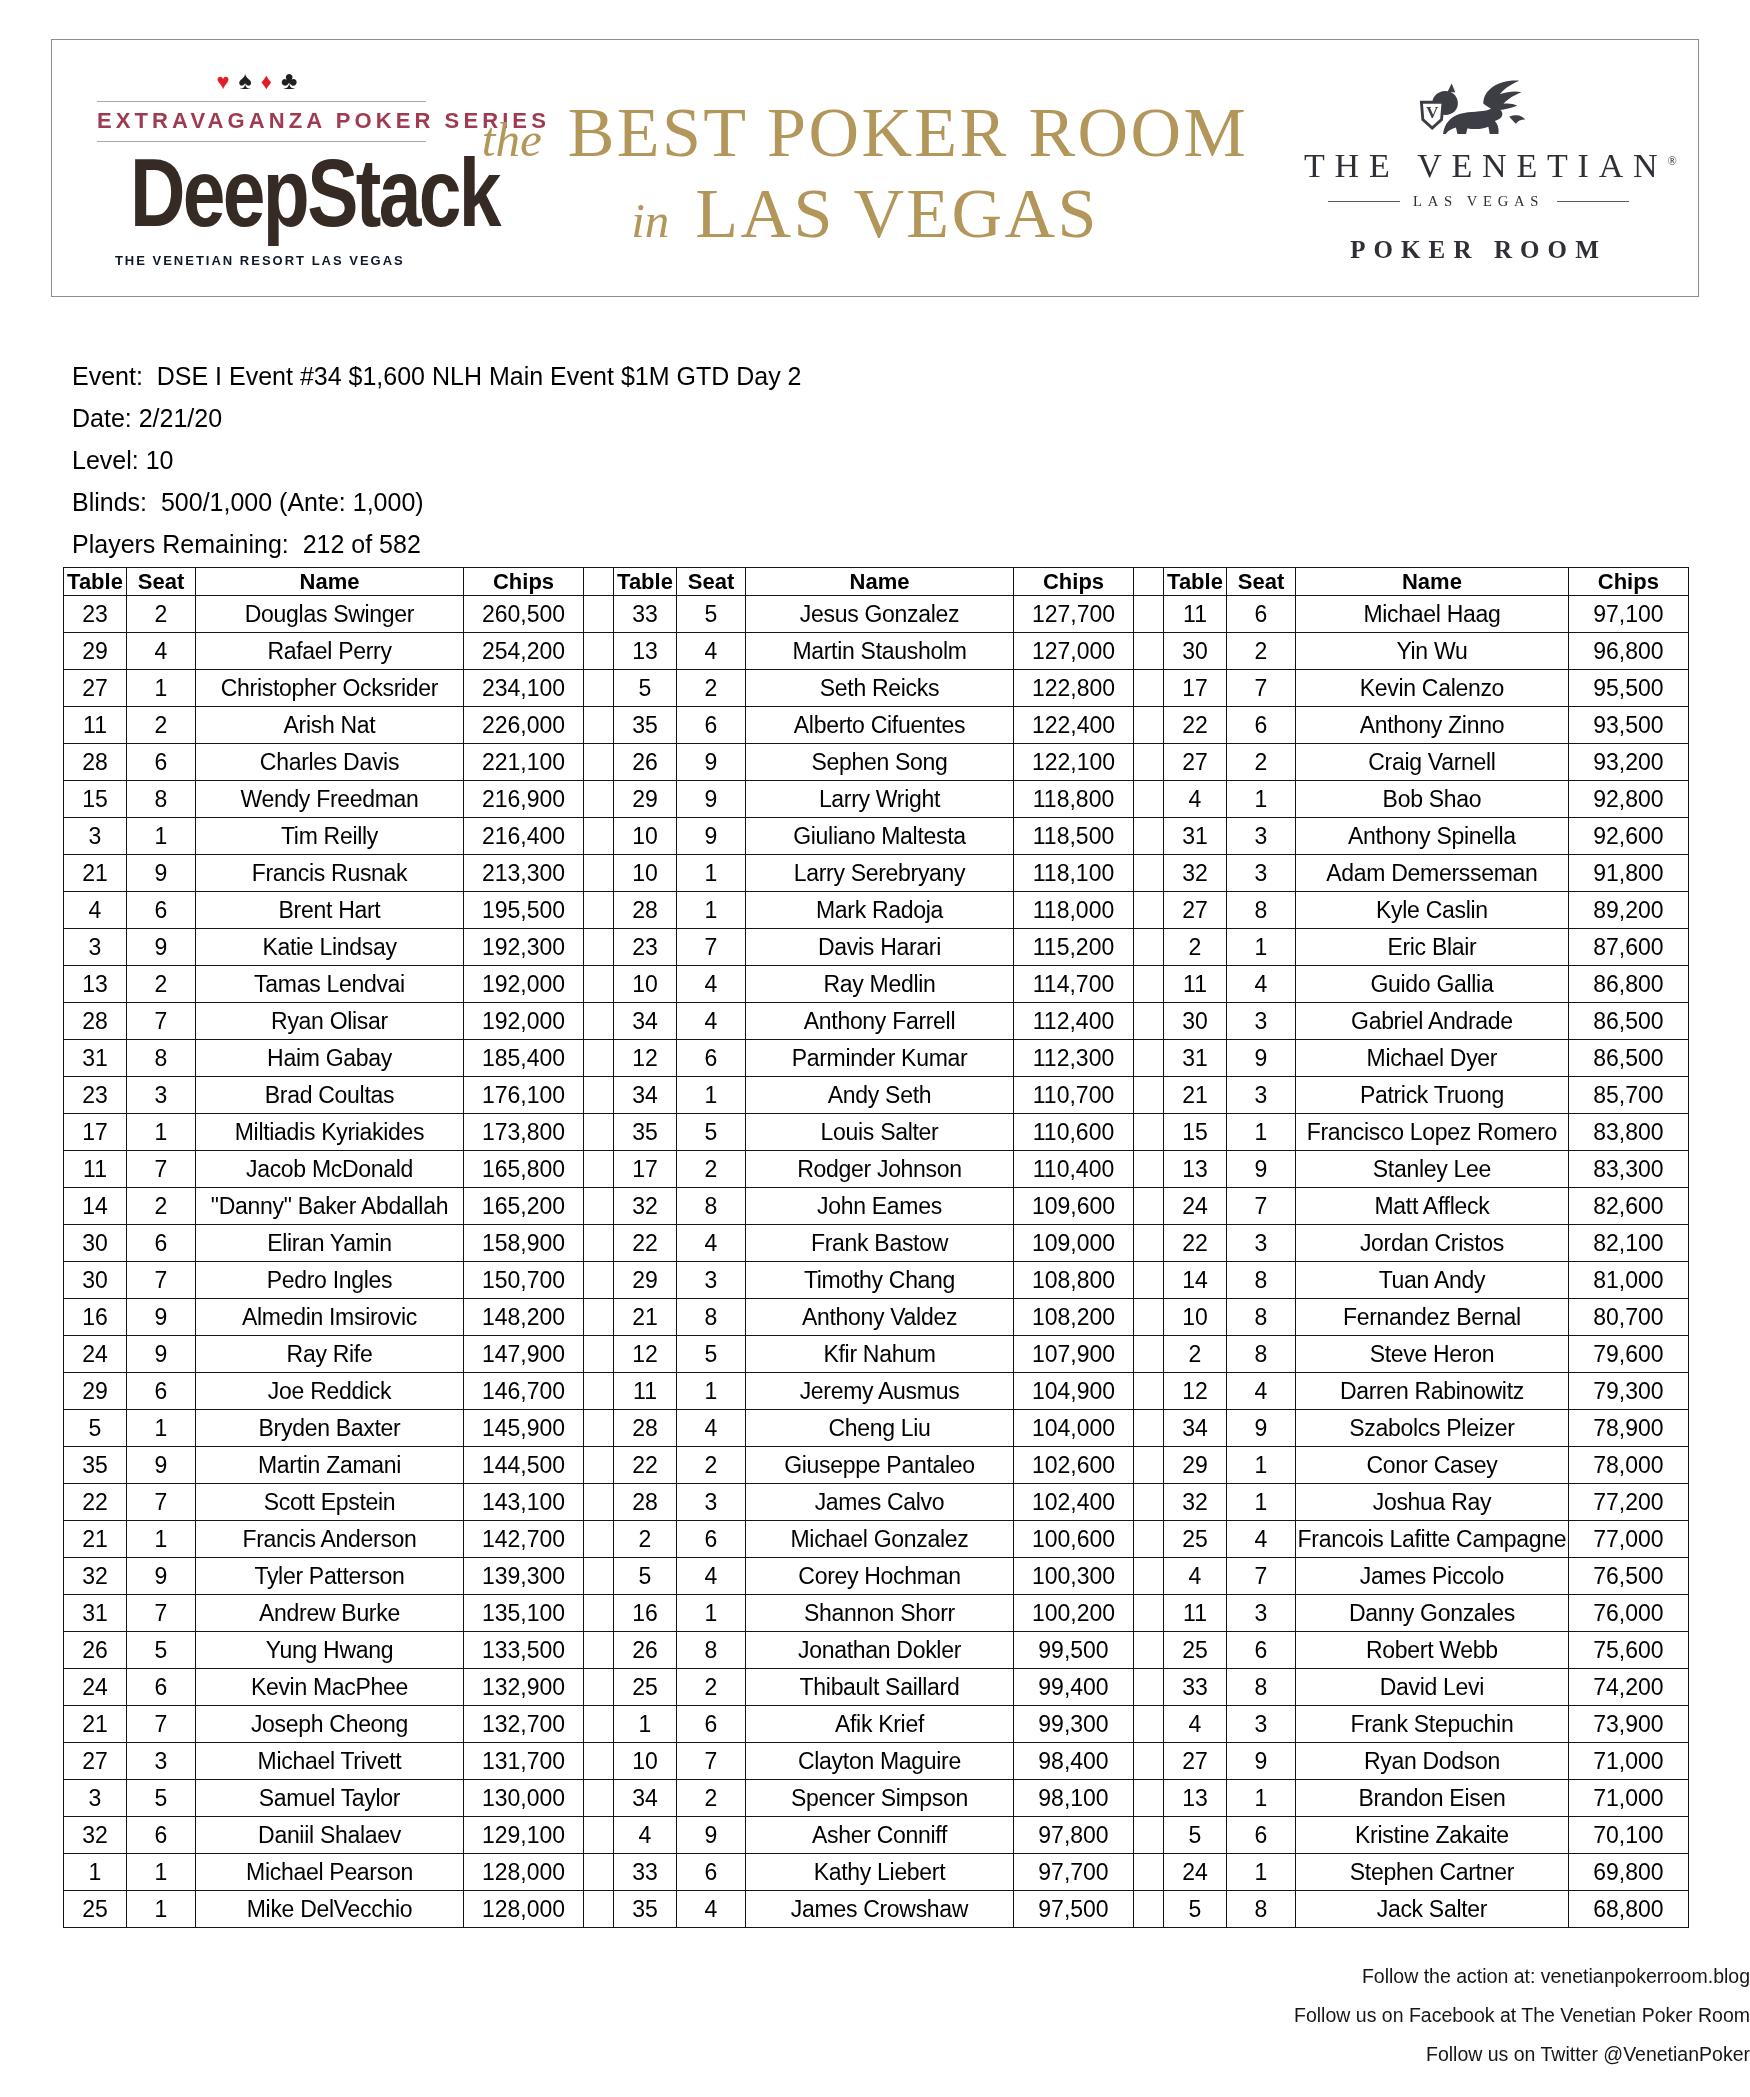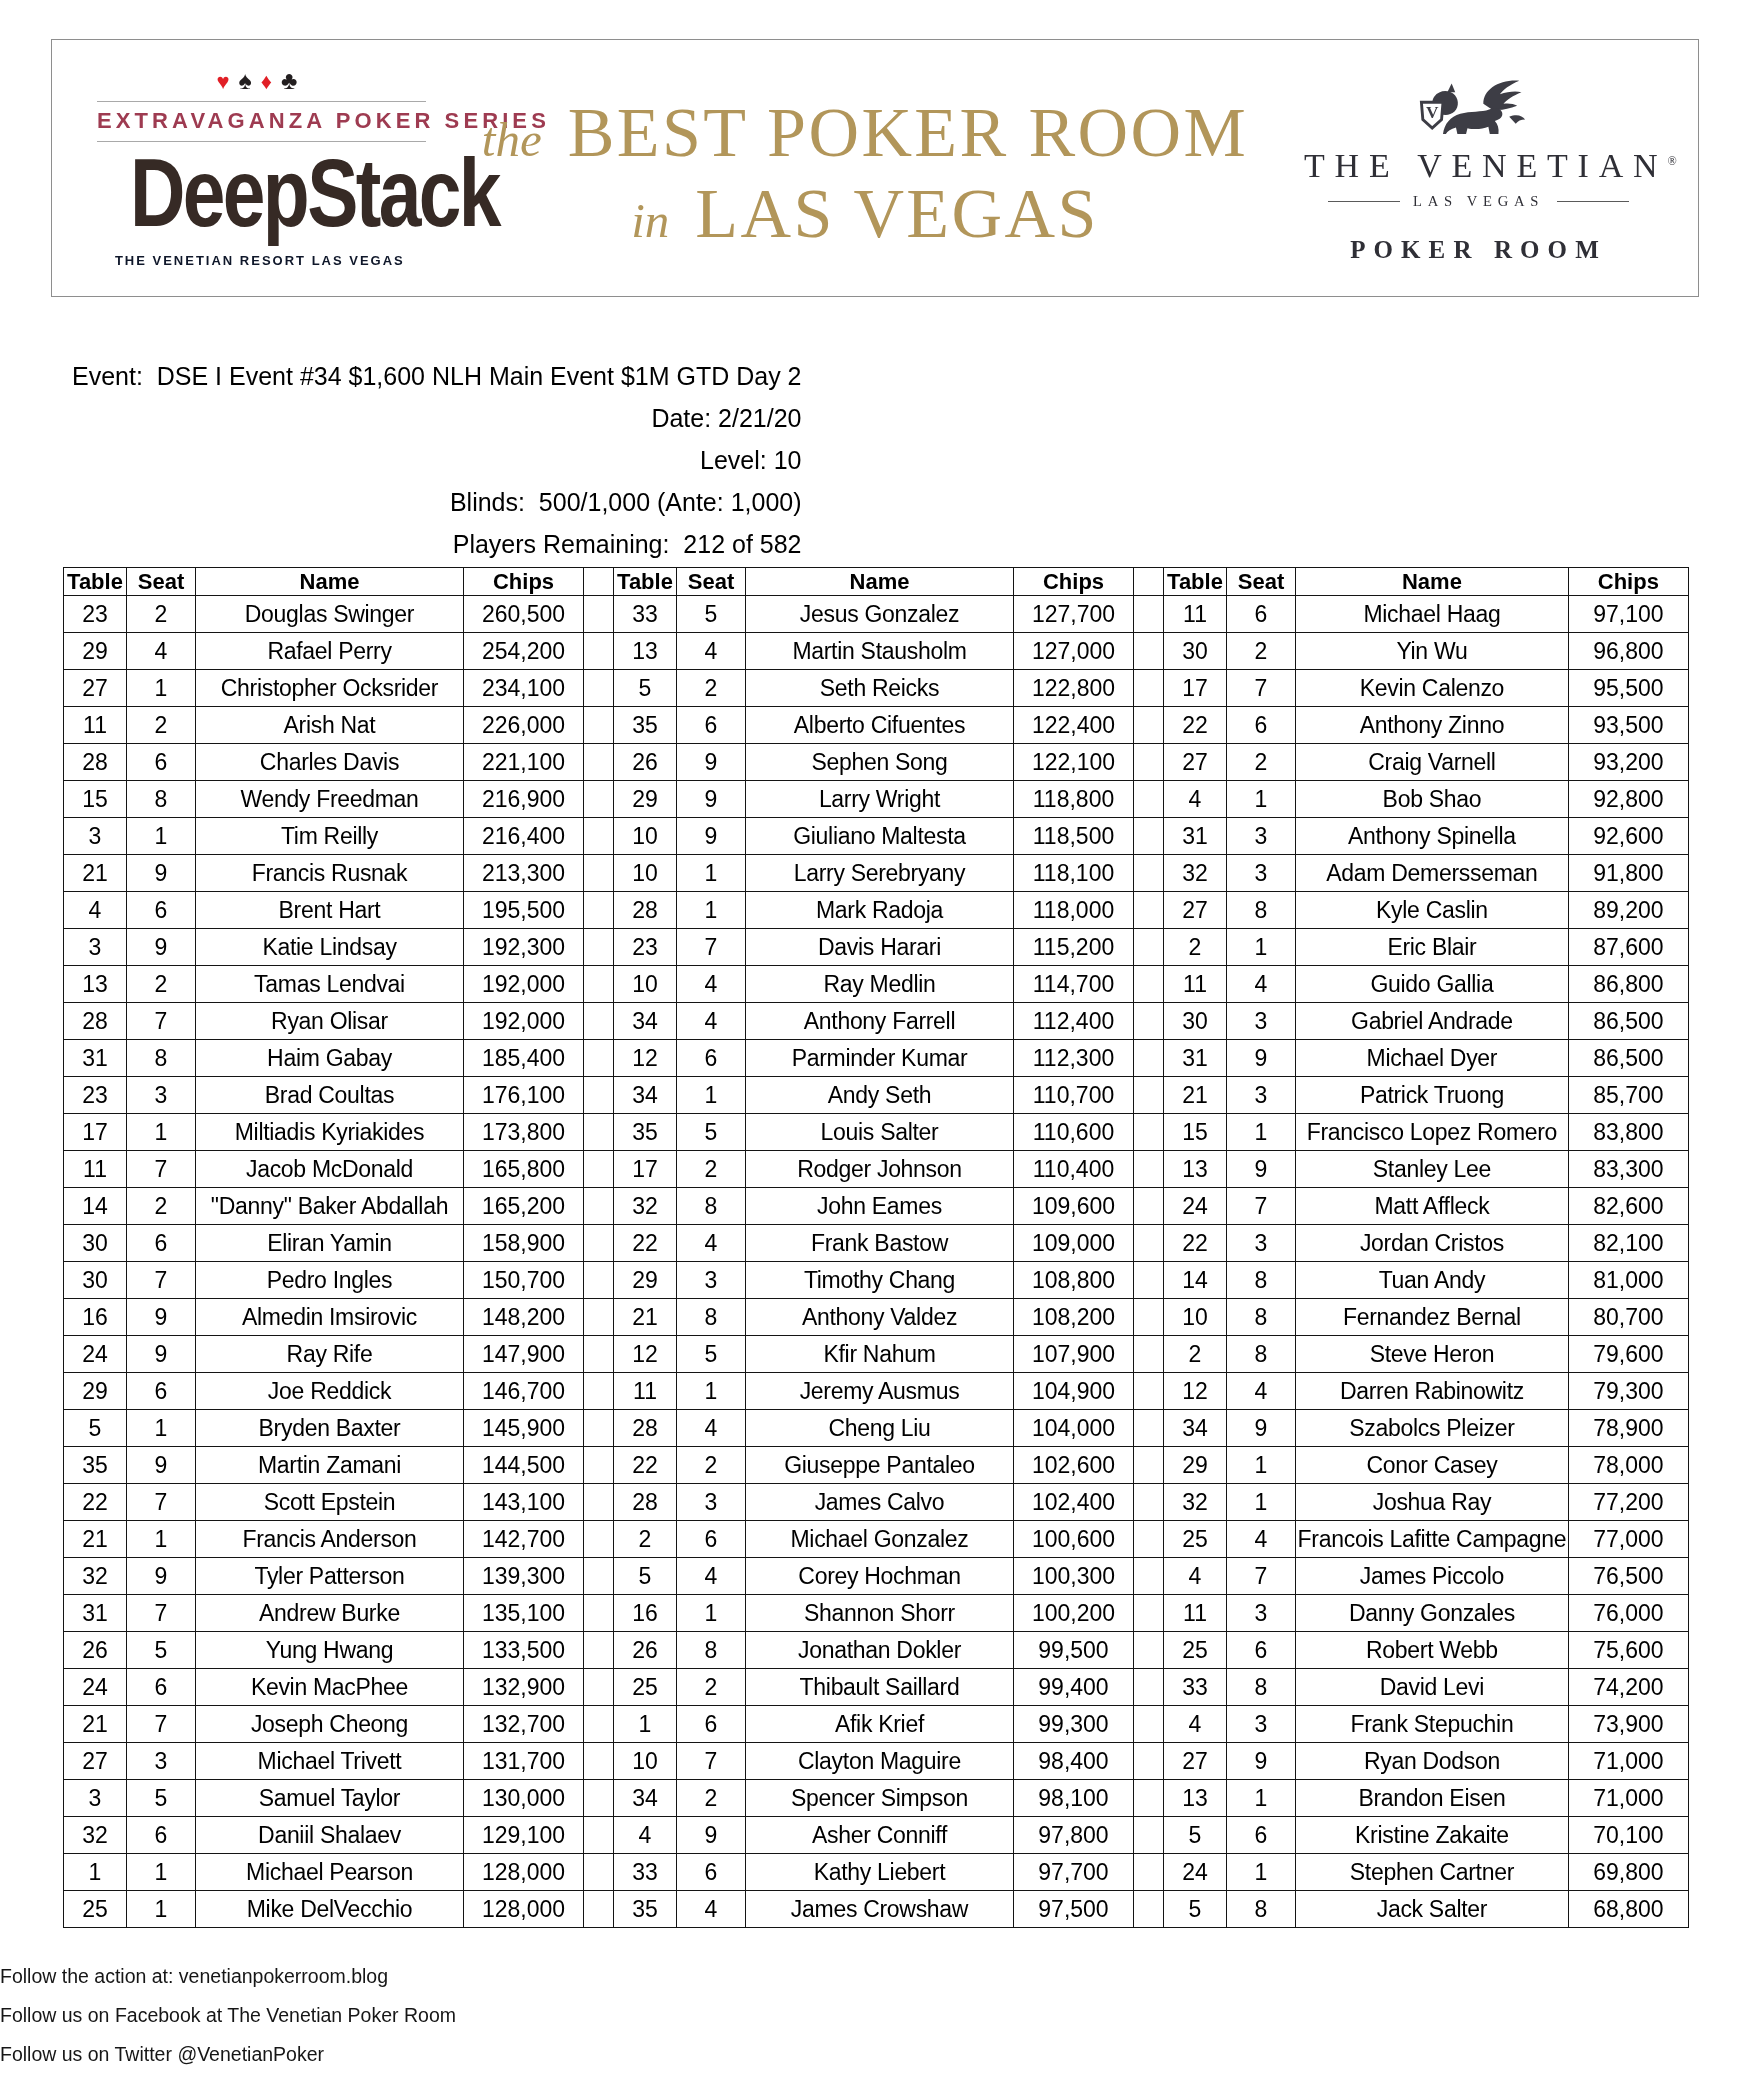--- a/index.html
+++ b/index.html
@@ -35,33 +35,33 @@
     font-weight:500;white-space:nowrap;}
   .vn-reg{font-size:12.2px;vertical-align:super;letter-spacing:0;}
   .vn-lv{display:flex;align-items:center;justify-content:center;gap:13px;margin-top:8.1px;
     font-size:14.6px;letter-spacing:5.7px;font-family:"Liberation Serif",serif;}
   .vn-line{width:72px;border-top:1.6px solid #5a5a5a;height:0;}
   .vn-room{margin-top:26px;font-family:"Liberation Serif",serif;font-size:25px;
     letter-spacing:8.1px;font-weight:600;white-space:nowrap;}
 
   
   .event-info{position:absolute;left:72px;top:355px;font-size:25px;line-height:42px;color:#000;}
-  .event-info div{white-space:pre;text-align:right;}
+  .event-info div{white-space:pre;}
 
   
   table.grid{position:absolute;left:63px;top:567px;border-collapse:collapse;table-layout:fixed;}
   .grid th,.grid td{border:1.6px solid #141414;text-align:center;padding:0 1.6px;
     overflow:hidden;white-space:nowrap;box-sizing:border-box;}
   .grid th{height:28.4px;font-size:22px;font-weight:bold;}
   .grid td{height:37px;font-size:23px;}
   .grid td.c-name{letter-spacing:-0.3px;}
   .grid .spacer{background:#fff;}
 
   
-  .footer{position:absolute;left:0;top:1957px;width:1750px;text-align:left;
+  .footer{position:absolute;left:0;top:1957px;width:1750px;text-align:right;
     font-size:19.5px;line-height:39px;color:#161616;}
 </style>
 </head>
 <body>
 
 <div class="page">
 
   <div class="header-box">
 
     <div class="ds-logo">

